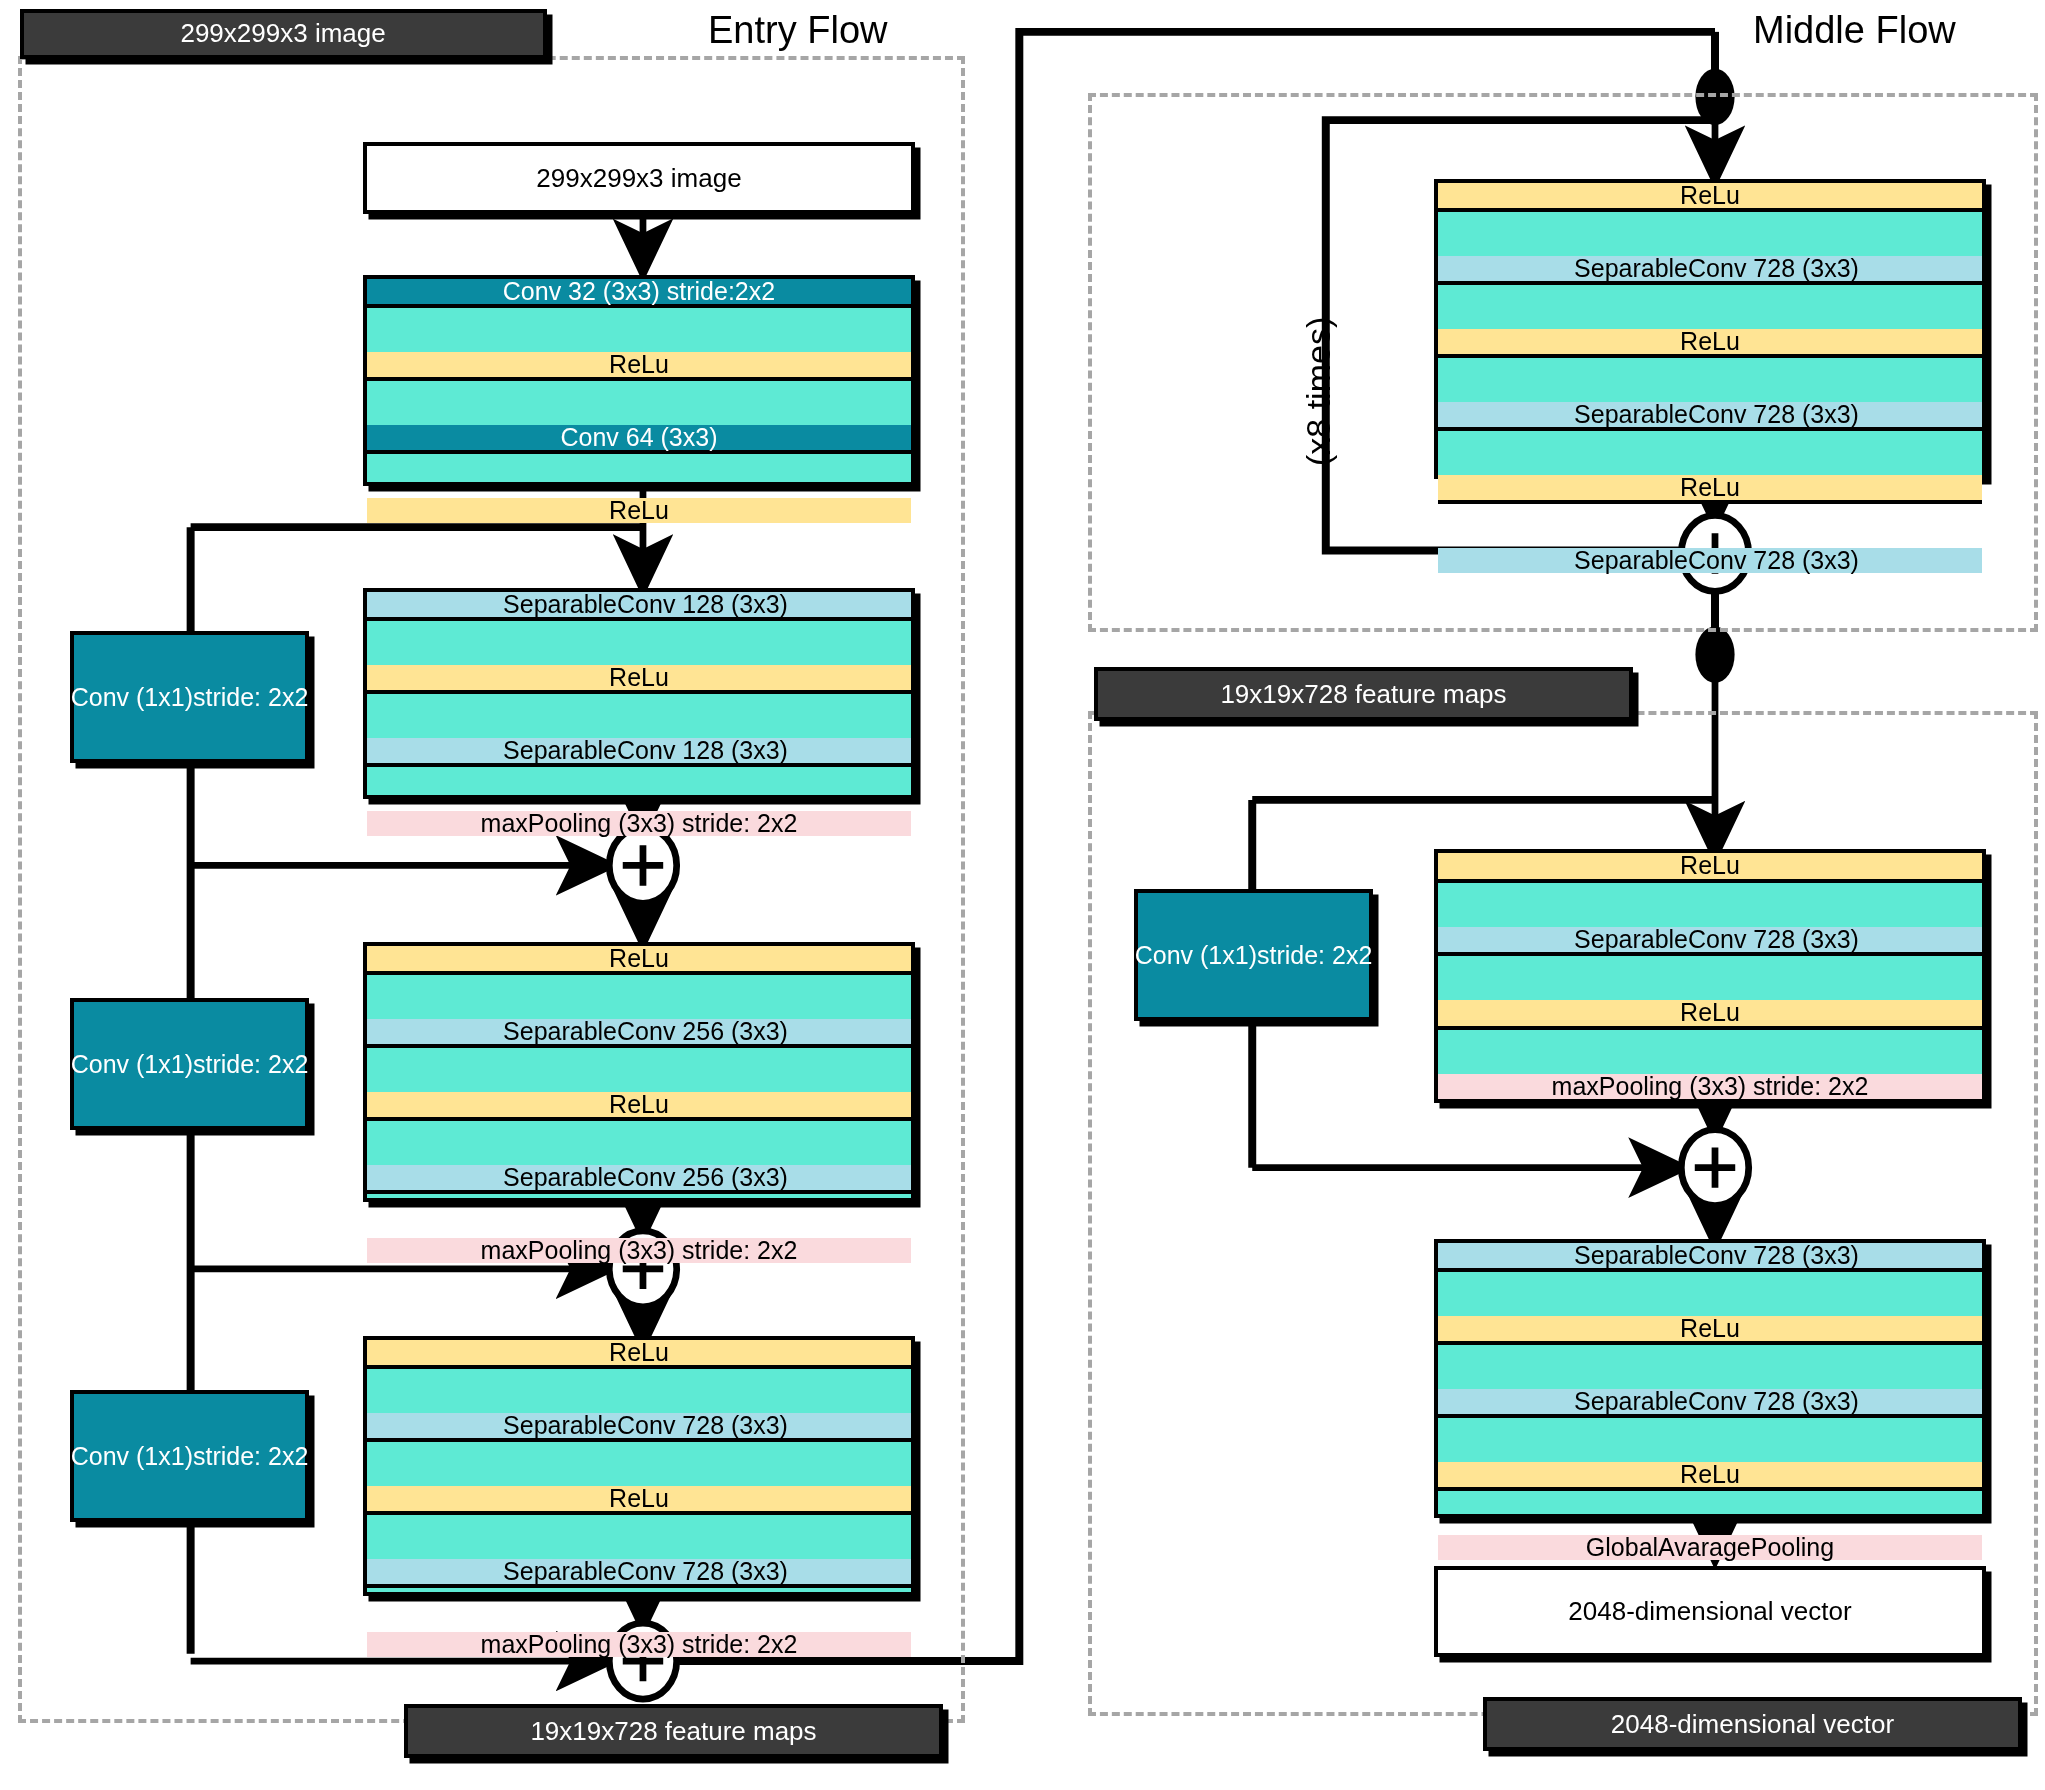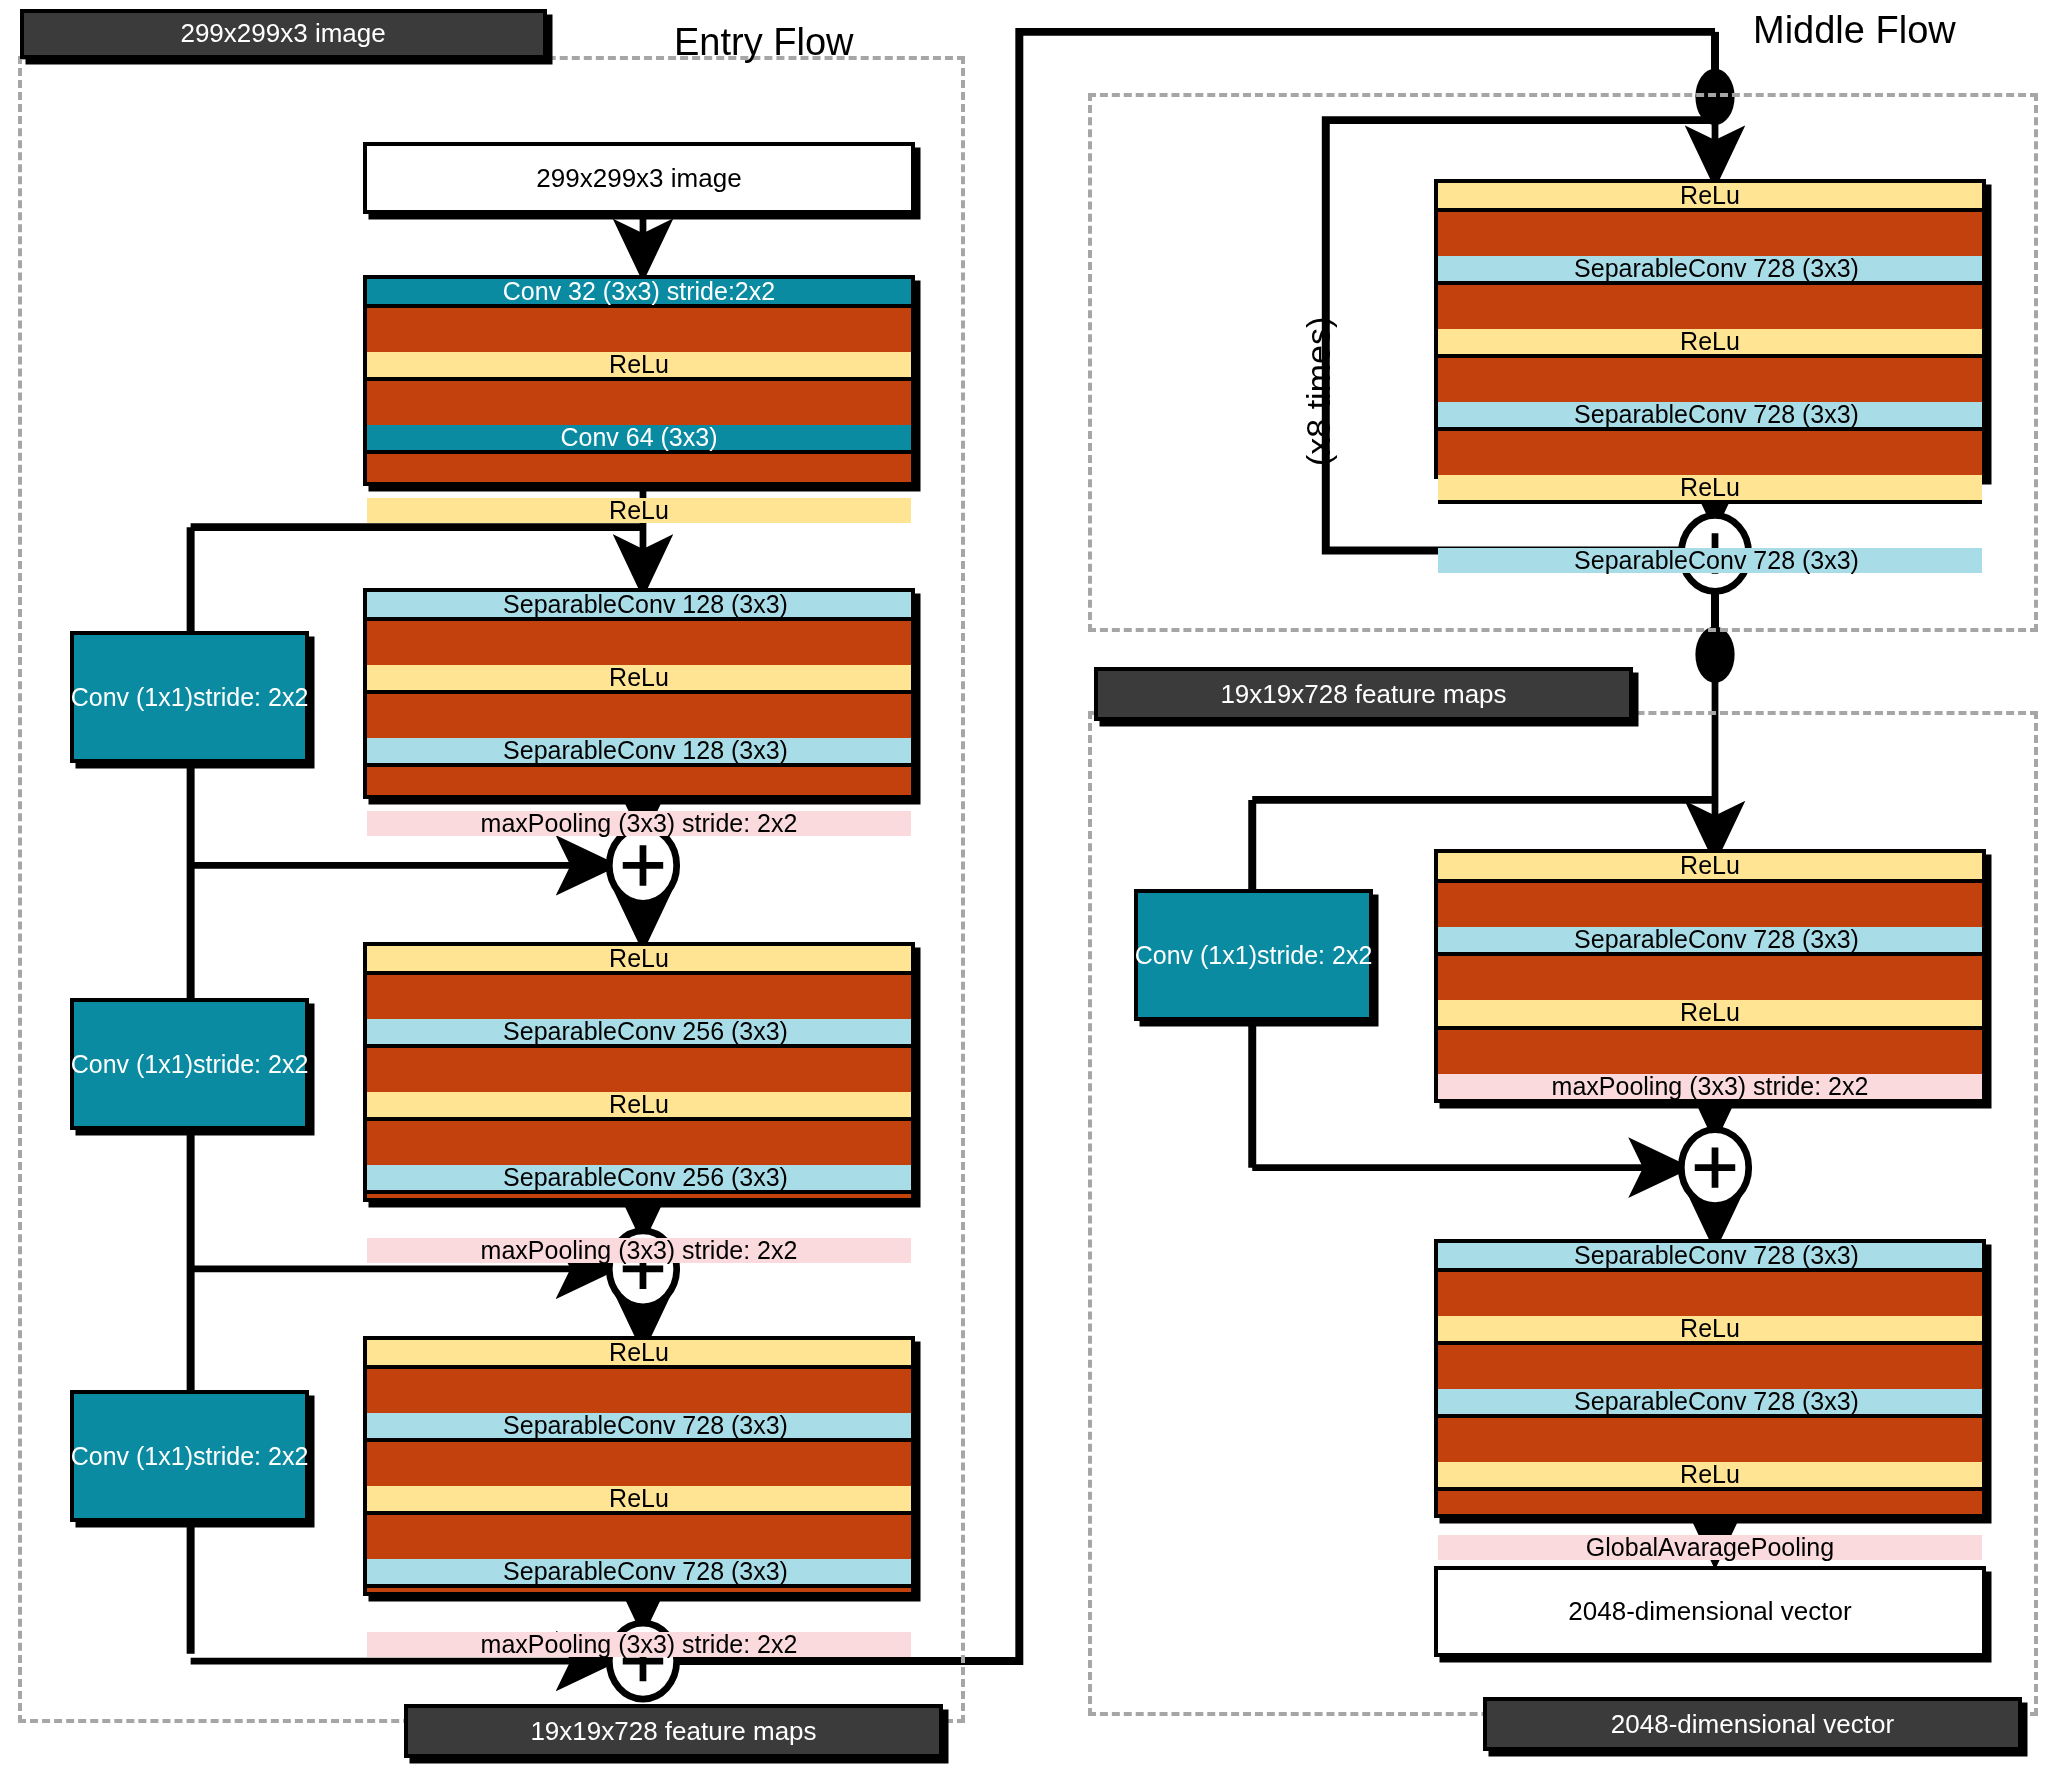--- a/index.html
+++ b/index.html
@@ -49,21 +49,21 @@
     display:flex;align-items:center;justify-content:center;
     font-size:26px;color:#000;white-space:nowrap;
     box-shadow:5.5px 5.5px 0 #000;
   }
 
   
   .stack{
     position:absolute;
     border:4.3px solid #000;
     box-sizing:border-box;
-    background:#c2410c;
+    background:#5eead4;
     display:flex;flex-direction:column;
     box-shadow:5.5px 5.5px 0 #000;
     gap:44px;
   }
   .stack .layer{
     flex:1 1 auto;
     display:flex;align-items:center;justify-content:center;
     font-size:25px;
     color:#000;
     white-space:nowrap;
@@ -172,21 +172,21 @@
       <path d="M1016,2710 H1082 M1049,2677 V2743"></path>
       <path d="M2765,903  H2831 M2798,870  V936"></path>
       <path d="M2765,1905 H2831 M2798,1872 V1938"></path>
     </g>
   </svg>
 
   <div class="flow-region" style="left:18.4px;top:56px;width:947px;height:1667px;"></div>
   <div class="flow-region" style="left:1088px;top:93px;width:950px;height:539px;"></div>
   <div class="flow-region" style="left:1088px;top:711px;width:950px;height:1005px;"></div>
 
-  <div class="flow-title" style="left:674px;top:8.6px;margin-top:12px;">Entry Flow</div>
+  <div class="flow-title" style="left:708px;top:8.6px;">Entry Flow</div>
   <div class="flow-title" style="left:1753px;top:8.6px;">Middle Flow</div>
 
   <div class="chip" style="left:19.6px;top:8.6px;width:527px;height:50px;">
     <span>299x299x3 image</span>
   </div>
 
   <div class="chip" style="left:404px;top:1704px;width:539px;height:54px;">
     <span>19x19x728 feature maps</span>
   </div>
 

